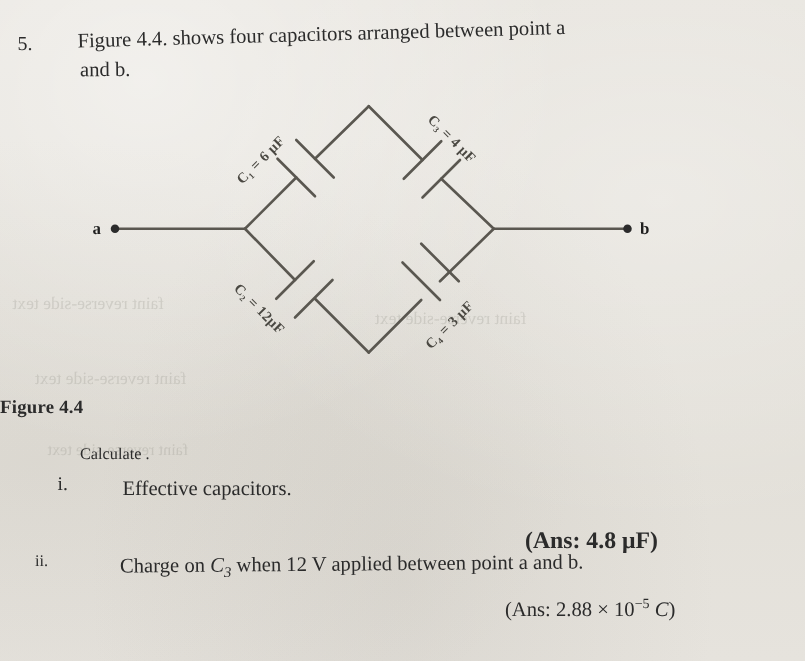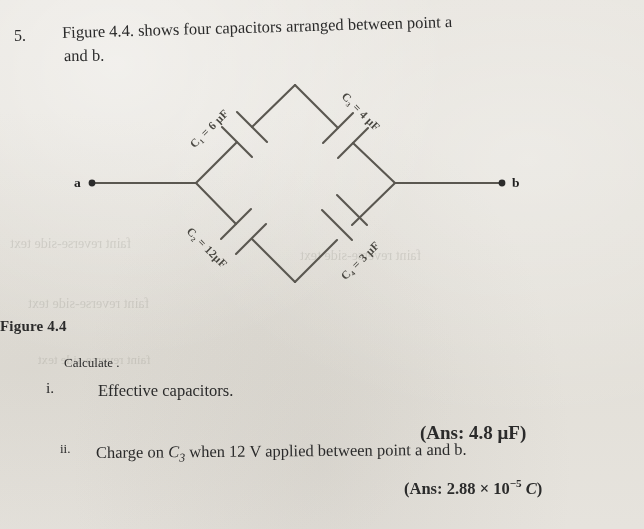--- a/index.html
+++ b/index.html
@@ -110,42 +110,42 @@
   .ans-1 {
     position: absolute;
     left: 420px;
     top: 422px;
     font-size: 19px;
     font-weight: bold;
   }
 
   .item-ii-num {
     position: absolute;
-    left: 60px;
+    left: 28px;
     top: 441px;
     font-size: 13px;
   }
   .item-ii-text {
     position: absolute;
     left: 96px;
     top: 443px;
     font-size: 16.5px;
     white-space: nowrap;
     transform: rotate(-0.5deg);
     transform-origin: left center;
   }
   .item-ii-text .cvar { font-style: italic; }
   .item-ii-text .cvar sub { font-style: italic; font-size: 0.72em; }
 
   .ans-2 {
     position: absolute;
     left: 404px;
     top: 477px;
     font-size: 16.5px;
-    font-weight: bold;
+    font-weight: normal;
   }
   .ans-2 sup { font-size: 0.68em; }
   .ans-2 i { font-style: italic; }
 
   .cap-label {
     position: absolute;
     font-size: 11.5px;
     font-weight: bold;
     color: #4a4842;
     white-space: nowrap;

